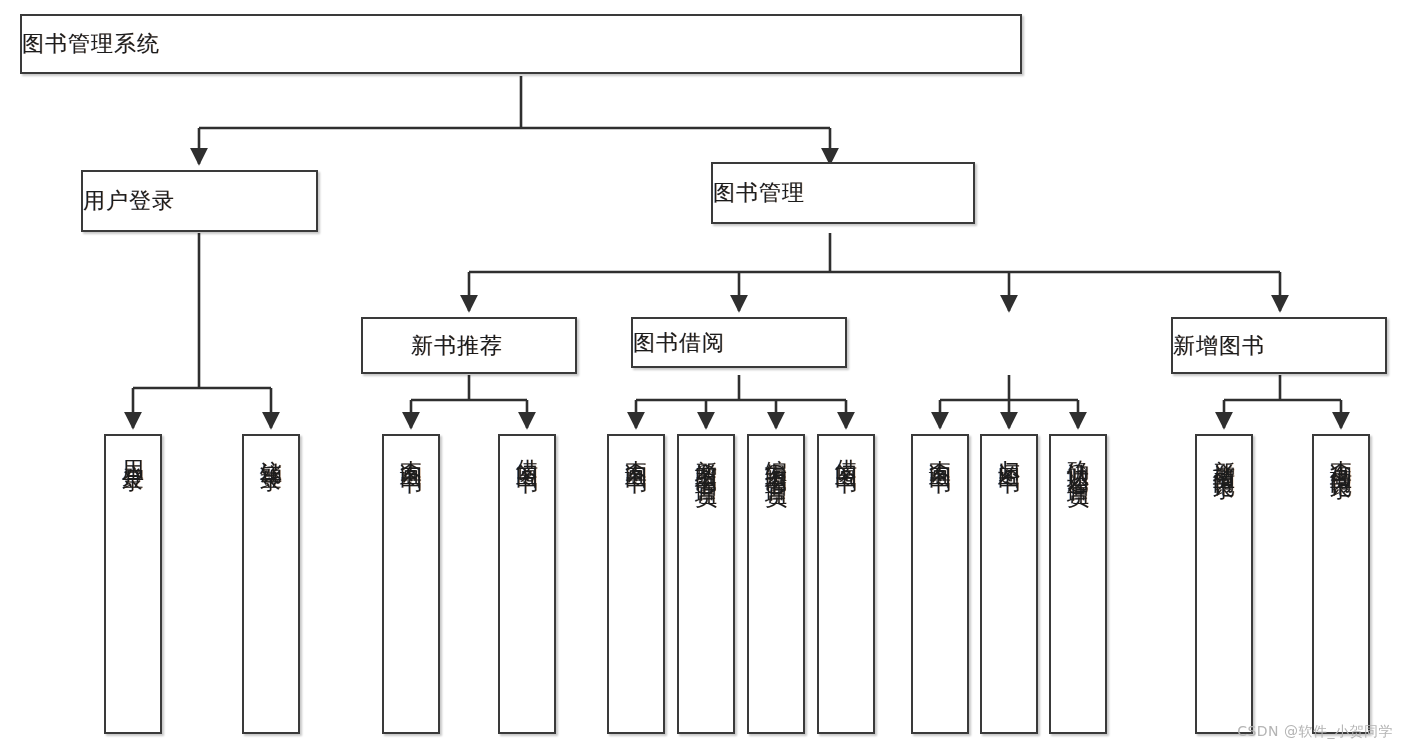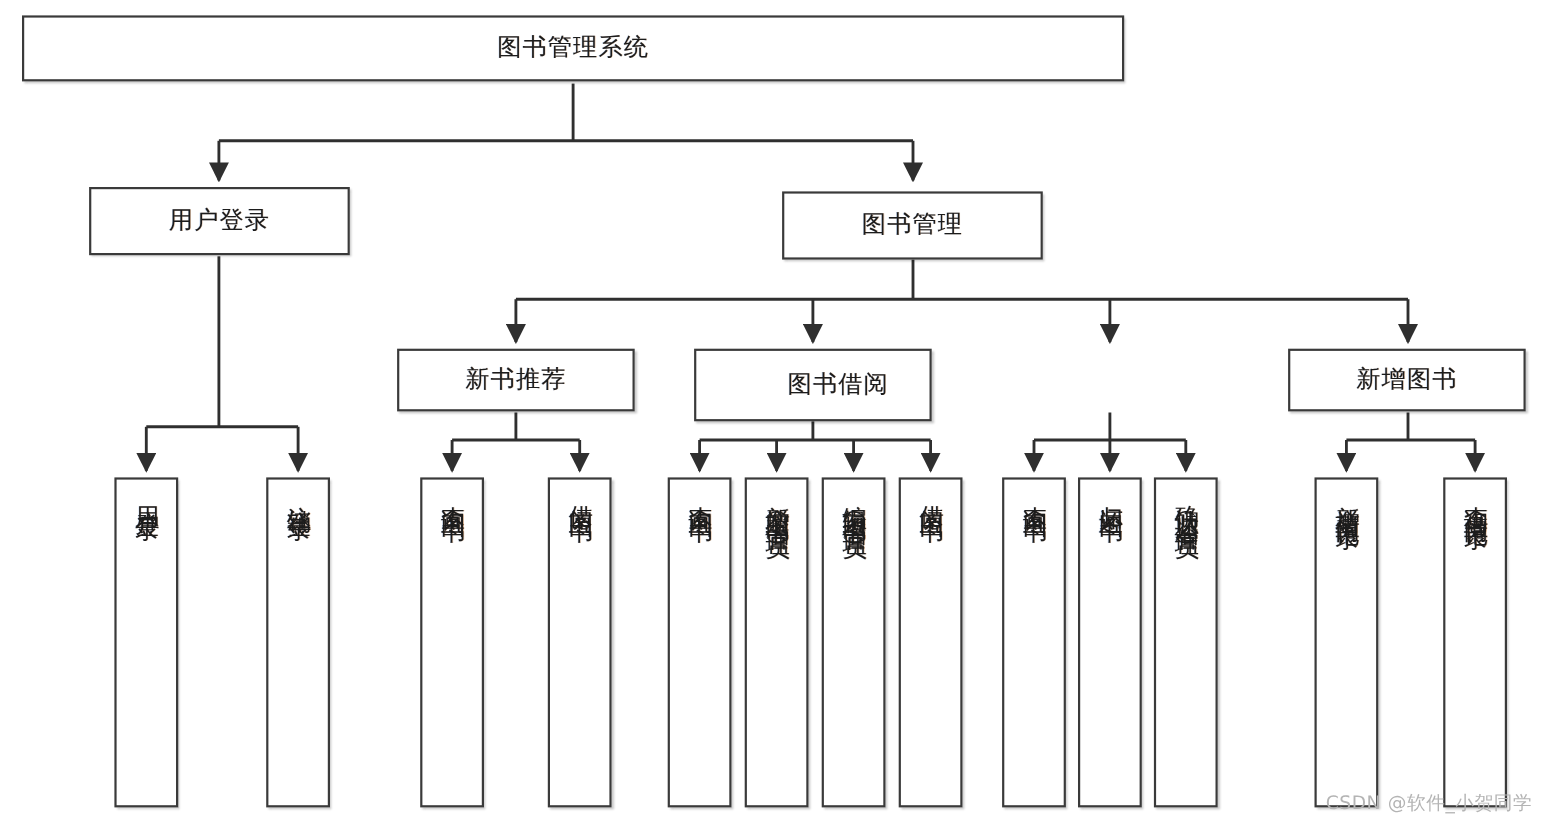--- a/index.html
+++ b/index.html
@@ -25,21 +25,21 @@
     height: 747px;
   }
   .node {
     position: absolute;
     box-sizing: border-box;
     background: #ffffff;
     border: 2px solid #3a3a3a;
     box-shadow: 2px 2px 2px rgba(0,0,0,0.22);
     display: flex;
     align-items: center;
-    justify-content: center;
+    justify-content: flex-start;
     z-index: 3;
   }
   .node .label {
     color: #1c1c1c;
     font-size: 22px;
     line-height: 1.18;
     letter-spacing: 1px;
     white-space: nowrap;
     text-shadow: 0.5px 0 0 rgba(190,120,60,0.40), -0.5px 0 0 rgba(90,140,210,0.34);
   }
@@ -53,21 +53,21 @@
     text-orientation: upright;
     font-size: 22px;
     letter-spacing: 4px;
     line-height: 1.0;
     white-space: nowrap;
   }
   .watermark {
     position: absolute;
     right: 12px;
     bottom: 6px;
-    font-size: 17px;
+    font-size: 14px;
     color: #b4b4b4;
     letter-spacing: 0.5px;
     z-index: 6;
     white-space: nowrap;
   }
 </style>
 </head>
 <body>
 
 <div id="canvas">
@@ -122,28 +122,28 @@
     </g>
   </svg>
 
   <div class="node" style="left:20px; top:14px; width:1002px; height:60px;">
     <span class="label">图书管理系统</span>
   </div>
 
   <div class="node" style="left:81px; top:170px; width:237px; height:62px;">
     <span class="label">用户登录</span>
   </div>
-  <div class="node" style="left:711px; top:174px; width:237px; height:62px;">
+  <div class="node" style="left:711px; top:162px; width:264px; height:62px;">
     <span class="label">图书管理</span>
   </div>
 
-  <div class="node" style="left:361px; top:317px; width:216px; height:57px;">
+  <div class="node" style="left:361px; top:317px; width:216px; height:57px;padding-left:48px;">
     <span class="label">新书推荐</span>
   </div>
-  <div class="node" style="left:631px; top:317px; width:216px; height:66px;padding-left:46px;">
+  <div class="node" style="left:631px; top:317px; width:216px; height:51px;">
     <span class="label">图书借阅</span>
   </div>
   <div class="node" style="left:1171px; top:317px; width:216px; height:57px;">
     <span class="label">新增图书</span>
   </div>
 
   <div class="node vertical" style="left:104px; top:434px; width:58px; height:300px;">
     <span class="label">用户登录</span>
   </div>
   <div class="node vertical" style="left:242px; top:434px; width:58px; height:300px;">

